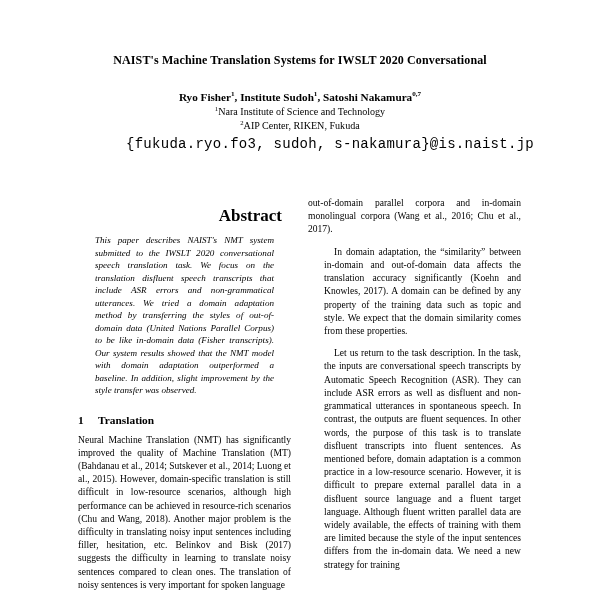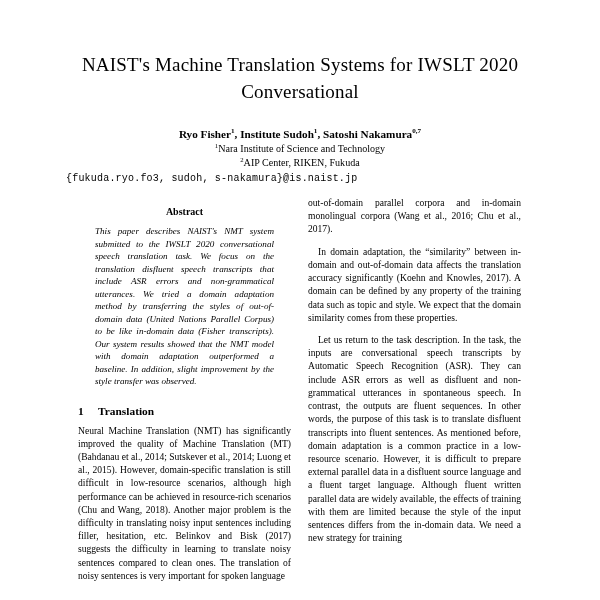--- a/index.html
+++ b/index.html
@@ -21,22 +21,22 @@
     box-sizing: border-box;
     padding: 0;
   }
 
   
   .title-block {
     padding: 52px 66px 0 66px;
     text-align: center;
   }
   .paper-title {
-    font-size: 19px;
-    font-weight: normal;
+    font-size: 12px;
+    font-weight: bold;
     line-height: 1.42;
     letter-spacing: 0.01em;
     margin: 0;
   }
 
   .authors {
     margin-top: 21px;
     font-size: 11.2px;
     font-weight: bold;
     line-height: 1.35;
@@ -55,23 +55,23 @@
     font-weight: normal;
   }
   .affil sup {
     font-size: 6.7px;
     vertical-align: super;
     line-height: 0;
   }
   .email {
     margin-top: 3px;
     font-family: "Liberation Mono", "DejaVu Sans Mono", monospace;
-    font-size: 10px;
+    font-size: 14px;
     letter-spacing: 0.02em;
-    text-align: left;
+    text-align: right;
   }
 
   
   .columns {
     position: absolute;
     top: 196px;
     left: 0;
     width: 600px;
     height: 404px;
     display: flex;
@@ -83,23 +83,23 @@
     width: 213px;
     flex: 0 0 213px;
     overflow: hidden;
   }
 
   .abstract-wrap {
     padding: 0 9px;
     box-sizing: border-box;
   }
   .section-heading-centered {
-    font-size: 10px;
+    font-size: 17px;
     font-weight: bold;
-    text-align: center;
+    text-align: right;
     margin: 10px 0 8px 0;
   }
   .abstract-text {
     font-size: 9.1px;
     line-height: 1.375;
     text-align: justify;
     text-justify: inter-word;
     margin: 8px;
     hyphens: manual;
     font-style: italic;
@@ -130,20 +130,21 @@
   }
   .col-right .body-text:first-child {
     text-indent: 0;
   }
   .col-right .body-text {
     margin-bottom: 0;
   }
   .para-gap {
     margin-top: 9px;
     text-indent: 10px;
+    margin-left: 16px;
   }
 </style>
 </head>
 <body>
 
 <div class="page">
 
   <div class="title-block">
     <h1 class="paper-title">
       <span>NAIST's Machine Translation Systems for IWSLT 2020 Conversational</span><br>

